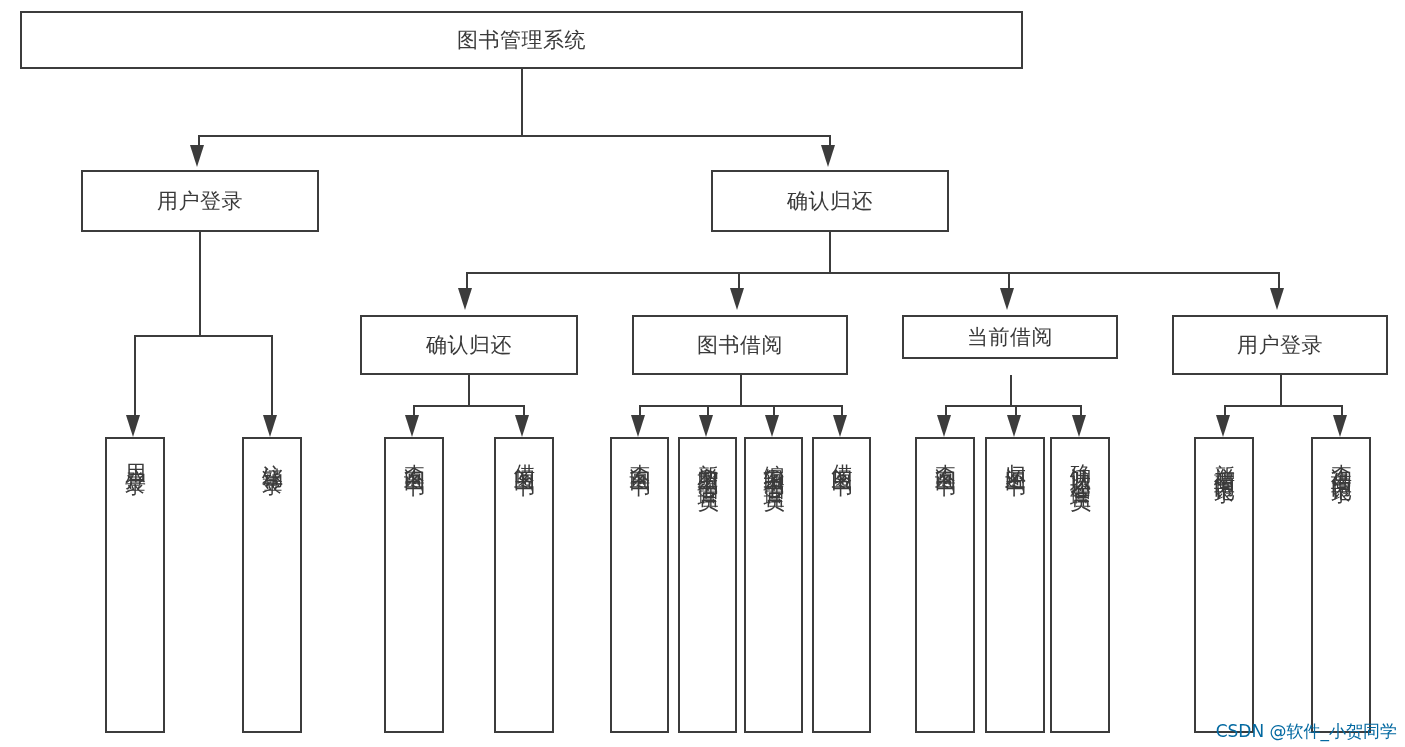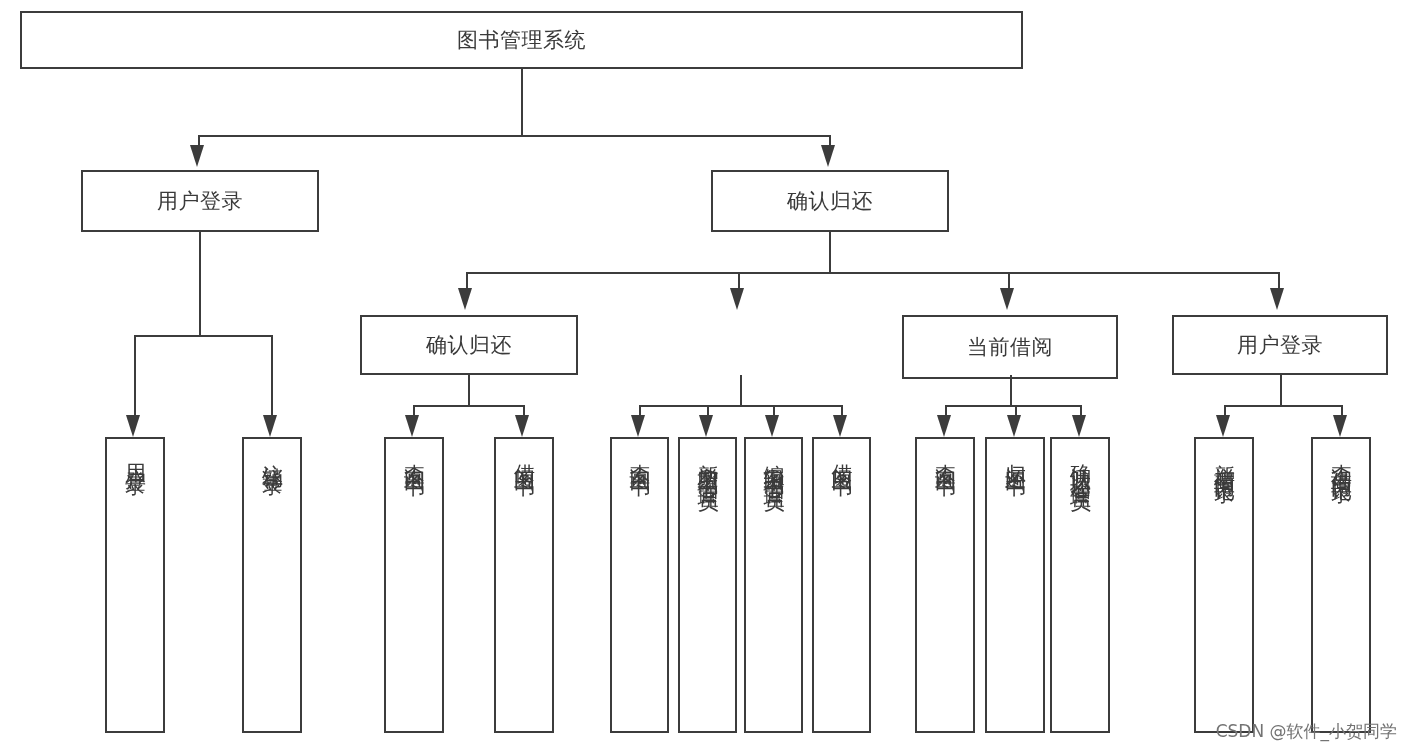--- a/index.html
+++ b/index.html
@@ -65,21 +65,21 @@
     border-left:7.5px solid transparent;
     border-right:7.5px solid transparent;
     border-top:22px solid #3c3c3c;
   }
   
   #watermark{
     position:absolute;
     right:8px;
     bottom:4px;
     font-size:17px;
-    color:#737373;
+    color:#0369a1;
     white-space:nowrap;
     font-family:"DejaVu Sans","Liberation Sans",sans-serif;
   }
 </style>
 </head>
 <body>
 
 <div id="canvas">
 
   <div class="node" style="left:20px;top:11px;width:1003px;height:58px;">
@@ -108,21 +108,24 @@
   <div class="vline" style="left:738px;top:272px;height:16px;"></div>
   <div class="arrow" style="left:730px;top:288px;"></div>
   <div class="vline" style="left:1008px;top:272px;height:16px;"></div>
   <div class="arrow" style="left:1000px;top:288px;"></div>
   <div class="vline" style="left:1278px;top:272px;height:16px;"></div>
   <div class="arrow" style="left:1270px;top:288px;"></div>
 
   <div class="node" style="left:360px;top:315px;width:218px;height:60px;">
     <span class="lbl">确认归还</span>
   </div>
-  <div class="node" style="left:902px;top:315px;width:216px;height:64px;">
+  <div class="node" style="left:632px;top:315px;width:216px;height:60px;">
+    <span class="lbl">图书借阅</span>
+  </div>
+  <div class="node" style="left:902px;top:315px;width:216px;height:44px;">
     <span class="lbl">当前借阅</span>
   </div>
   <div class="node" style="left:1172px;top:315px;width:216px;height:60px;">
     <span class="lbl">用户登录</span>
   </div>
 
   <div class="vline" style="left:199px;top:232px;height:103px;"></div>
   <div class="hline" style="left:134px;top:335px;width:137px;"></div>
   <div class="vline" style="left:134px;top:335px;height:80px;"></div>
   <div class="arrow" style="left:126px;top:415px;"></div>

